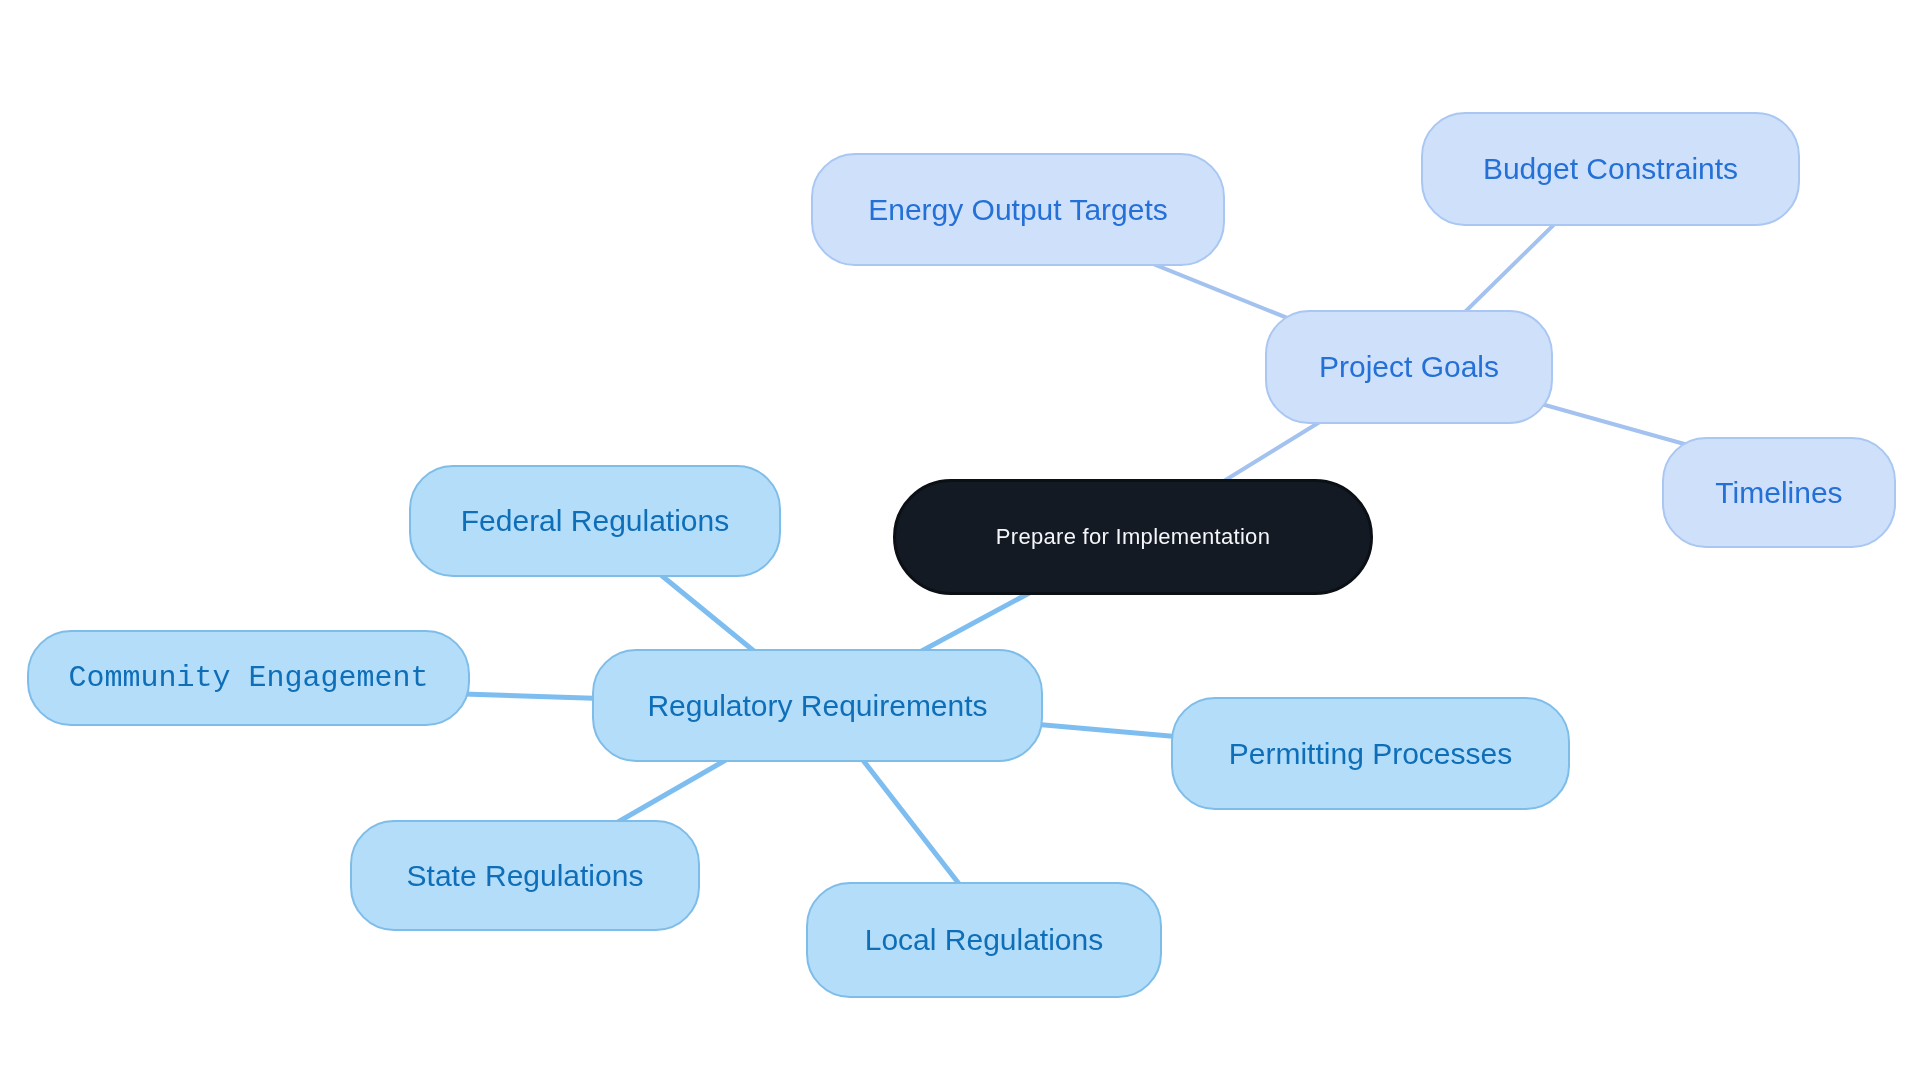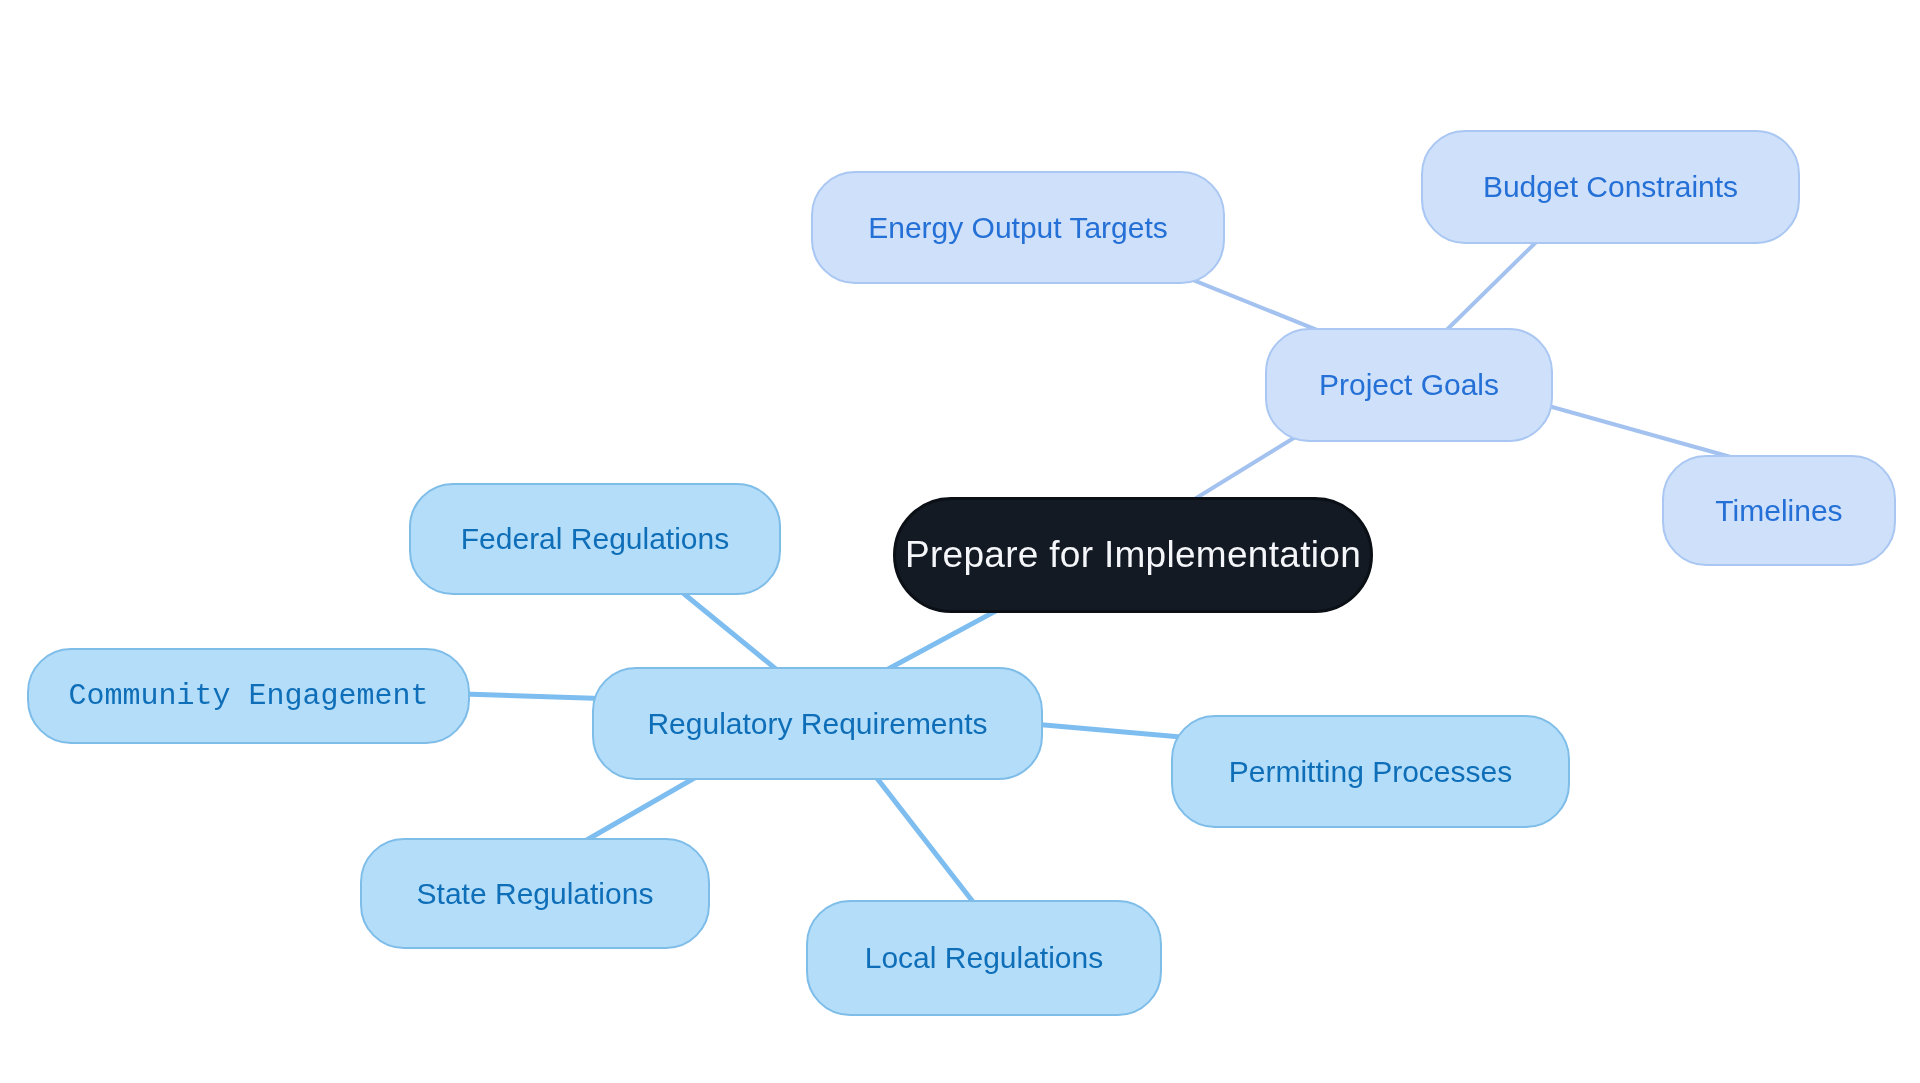--- a/index.html
+++ b/index.html
@@ -20,42 +20,41 @@
   }
   .node {
     position: absolute;
     display: flex;
     align-items: center;
     justify-content: center;
     box-sizing: border-box;
     text-align: center;
     cursor: pointer;
     white-space: nowrap;
-    margin-top: 18px;
   }
   .node.goals {
     background: var(--goals-fill);
     border: 2px solid var(--goals-border);
     color: var(--goals-text);
     border-radius: 44px;
     font-size: 30px;
   }
   .node.reg {
     background: var(--reg-fill);
     border: 2px solid var(--reg-border);
     color: var(--reg-text);
     border-radius: 44px;
     font-size: 30px;
   }
   .node.root {
     background: var(--root-fill);
     border: 3px solid var(--root-border);
     color: var(--root-text);
     border-radius: 58px;
-    font-size: 37px;
+    font-size: 22px;
     letter-spacing: 0.3px;
   }
   .node .label {
     pointer-events: none;
   }
 </style>
 </head>
 <body>
 
 <div class="canvas" id="canvas" style="width: 1920px; height: 1083px; background: rgb(255, 255, 255);">
@@ -92,20 +91,20 @@
       </div>
       <div class="node reg" style="left: 409px; top: 465px; width: 372px; height: 112px;">
         <span class="label">Federal Regulations</span>
       </div>
       <div class="node reg" style="left: 27px; top: 630px; width: 443px; height: 96px; font-family: Liberation Mono, monospace;">
         <span class="label">Community Engagement</span>
       </div>
       <div class="node reg" style="left: 1171px; top: 697px; width: 399px; height: 113px;">
         <span class="label">Permitting Processes</span>
       </div>
-      <div class="node reg" style="left: 360px; top: 820px; width: 350px; height: 111px;">
+      <div class="node reg" style="left: 350px; top: 820px; width: 350px; height: 111px;">
         <span class="label">State Regulations</span>
       </div>
       <div class="node reg" style="left: 806px; top: 882px; width: 356px; height: 116px;">
         <span class="label">Local Regulations</span>
       </div>
     </div>
 </div>
 
 </body></html>

